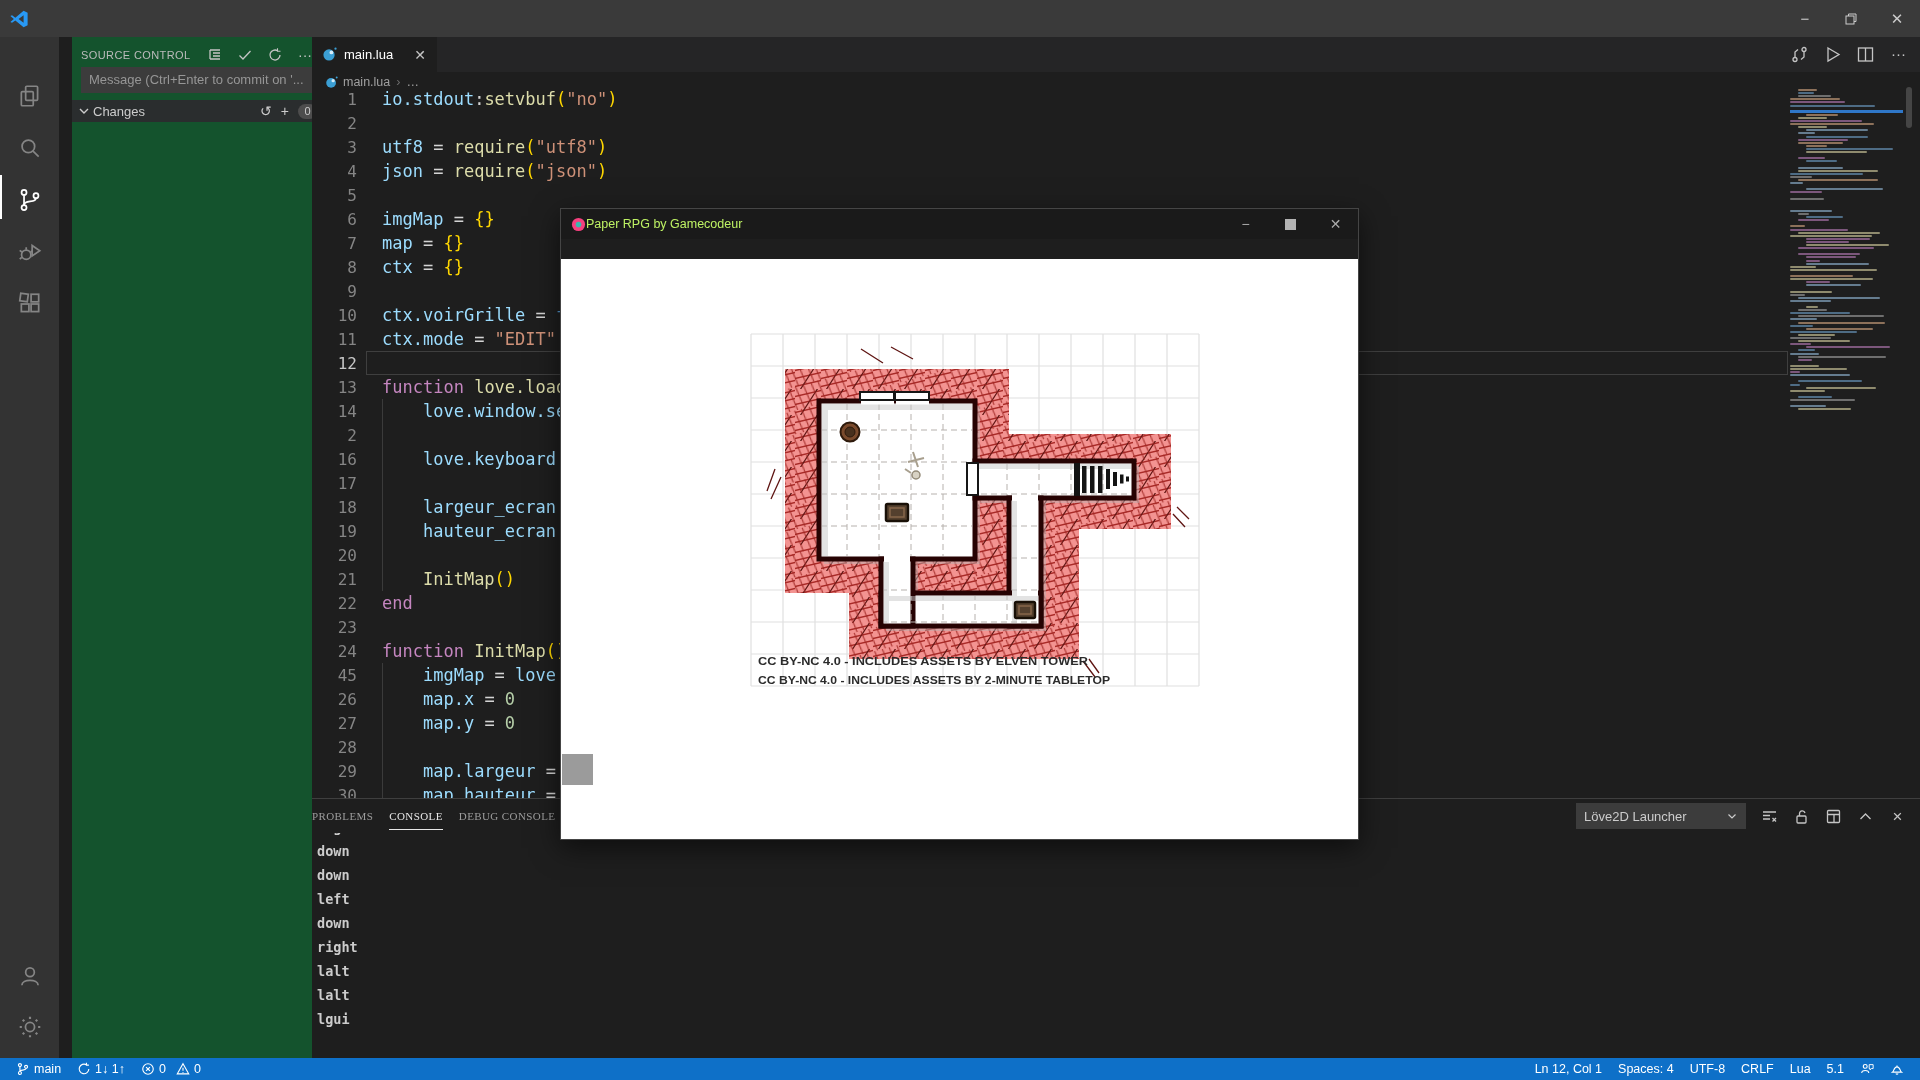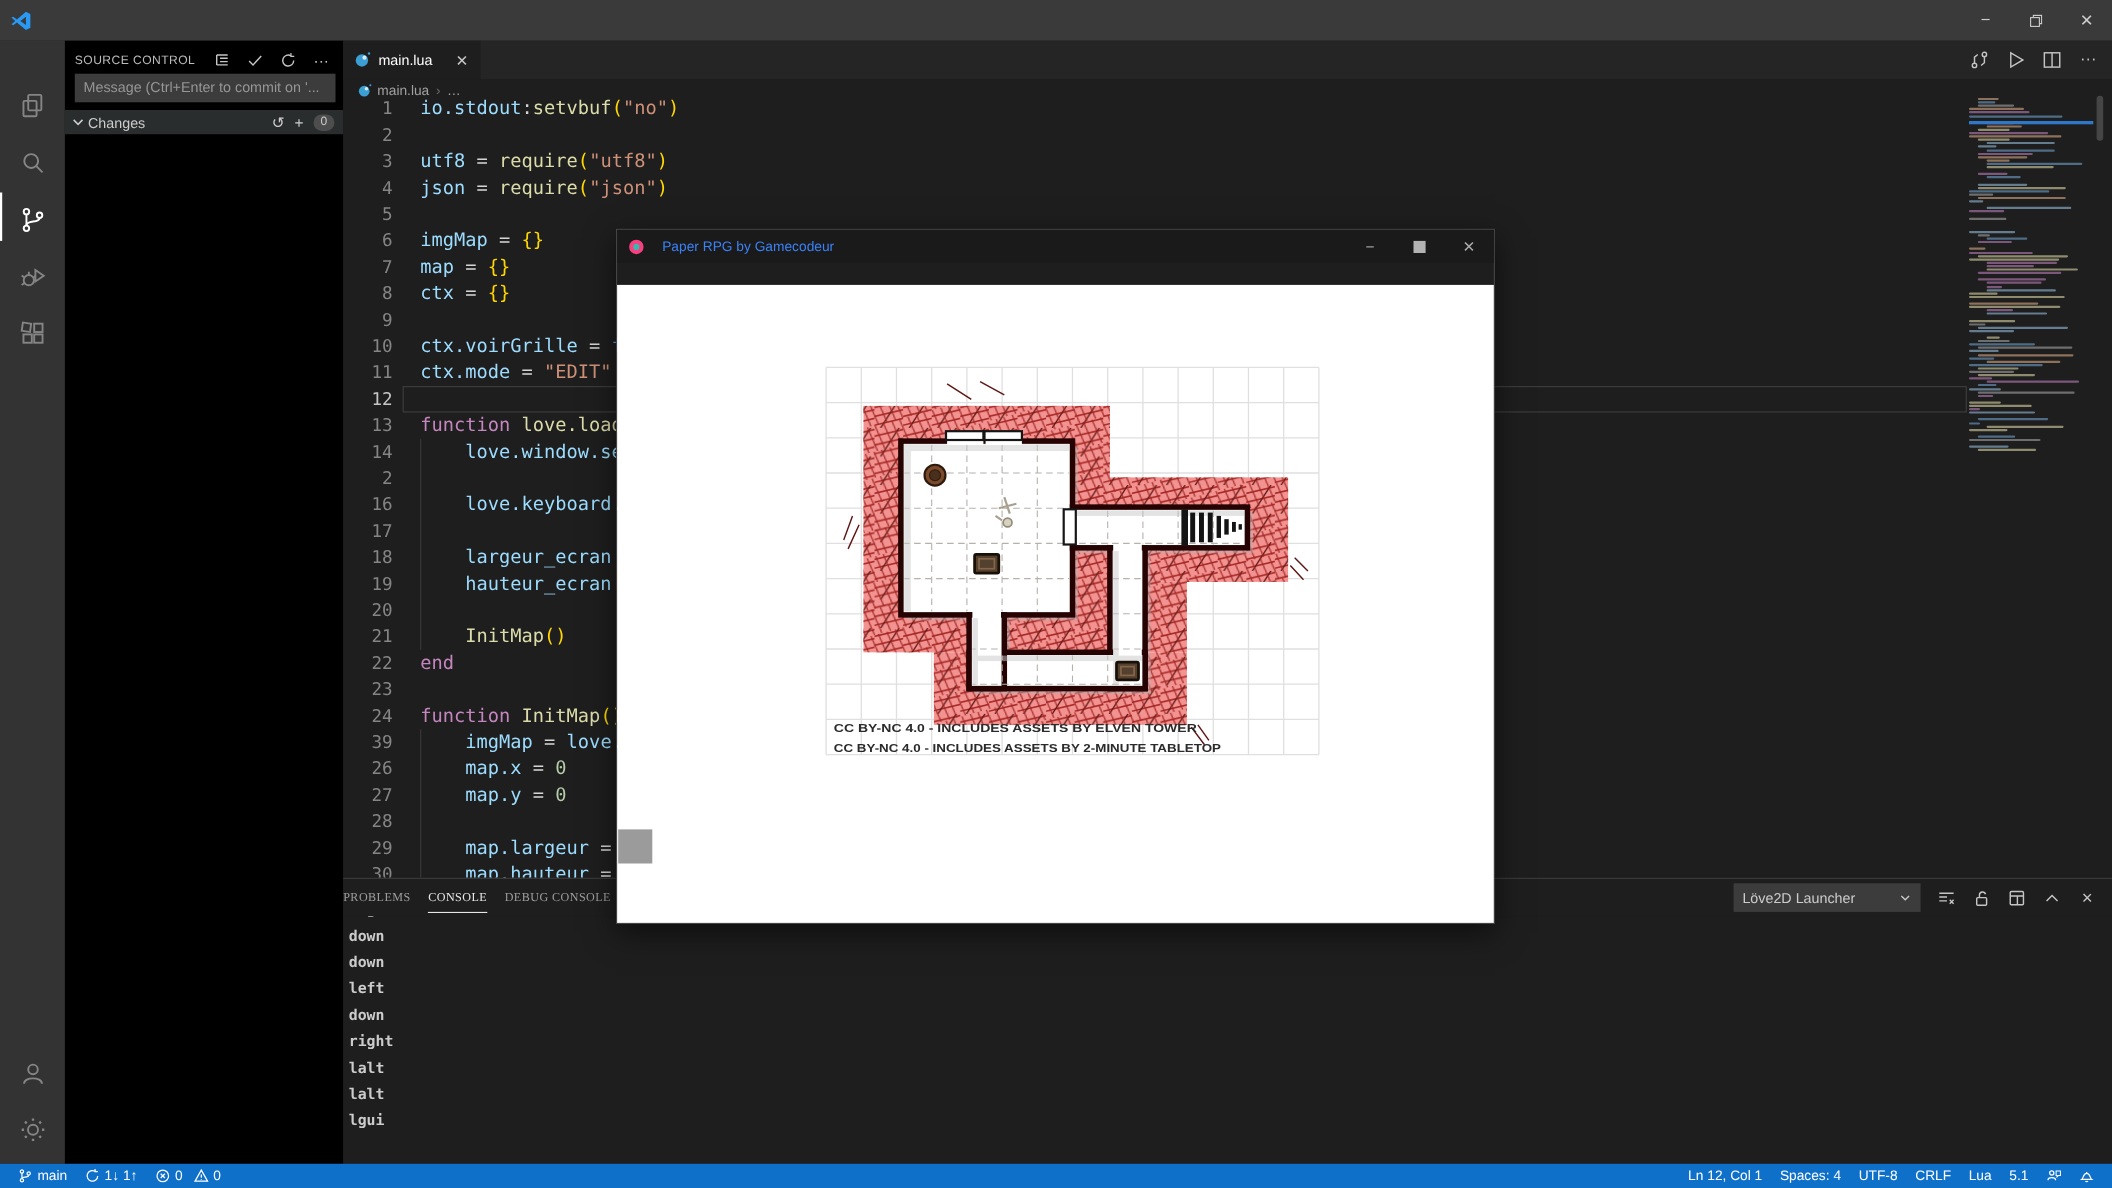--- a/index.html
+++ b/index.html
@@ -20,21 +20,21 @@
              color:#cccccc; font-size:15px; }
 
   
   #activitybar { left:0; top:37px; width:59px; height:1021px; background:#333333; }
   .act-icon { position:absolute; left:17px; width:26px; height:26px; color:#858585; }
   .act-icon svg { width:26px; height:26px; stroke:#858585; fill:none; stroke-width:1.6; }
   .act-icon.active svg { stroke:#ffffff; }
   #act-indicator { left:0; top:138px; width:2px; height:44px; background:#ffffff; }
 
   
-  #sidebar { left:59px; top:37px; width:253px; height:1021px; background:#000000; }
+  #sidebar { left:72px; top:37px; width:253px; height:1021px; background:#14532d; }
   #sc-header { position:absolute; left:9px; top:7px; width:244px; height:22px;
                display:flex; align-items:center; }
   #sc-title { color:#bbbbbb; font-size:11px; letter-spacing:.4px; }
   .sc-hicons { position:absolute; right:12px; display:flex; gap:14px; }
   .sc-hicon { color:#c5c5c5; width:16px; height:16px; font-size:14px; line-height:16px; text-align:center; }
   .sc-hicon svg { width:16px; height:16px; stroke:#c5c5c5; fill:none; stroke-width:1.3; }
   #commit-box { position:absolute; left:9px; top:30px; width:237px; height:26px;
                 background:#3c3c3c; color:#969696; font-size:13px; line-height:26px;
                 padding:0 8px; white-space:nowrap; overflow:hidden; }
   #changes-row { position:absolute; left:0; top:63px; width:253px; height:22px;
@@ -107,21 +107,21 @@
   .sb-group { display:flex; align-items:center; gap:4px; padding:0 8px; height:22px; }
   .sb-icon svg { width:14px; height:14px; stroke:#ffffff; fill:none; stroke-width:1.3; display:block; }
   #sb-right { position:absolute; right:8px; display:flex; align-items:center; height:22px; }
 
   
   #rpg-window { left:560px; top:208px; width:799px; height:632px; z-index:10;
                 border:1px solid #454545; box-shadow:0 8px 26px rgba(0,0,0,.55); }
   #rpg-titlebar { position:absolute; left:0; top:0; width:797px; height:30px; background:#1a1a1a;
                   display:flex; align-items:center; }
   #rpg-logo { width:15px; height:15px; margin-left:10px; }
-  #rpg-title { color:#3b82f6; font-size:12.5px; margin-left:16px; }
+  #rpg-title { color:#bef264; font-size:12.5px; margin-left:0; }
   #rpg-controls { position:absolute; right:0; top:0; height:30px; display:flex; align-items:center; }
   .rpg-btn { width:45px; height:30px; display:flex; align-items:center; justify-content:center; color:#aaaaaa; font-size:14px; }
   #rpg-restore-box { width:11px; height:11px; background:#cfcfcf; opacity:.85; }
   #rpg-toolbar { position:absolute; left:0; top:30px; width:797px; height:20px; background:#7477e4;
                  color:#ffffff; font-size:13px; line-height:20px; padding-left:3px; white-space:pre; }
   #rpg-client { position:absolute; left:0; top:50px; width:797px; height:580px; background:#ffffff; overflow:hidden; }
   #map-svg { position:absolute; left:0; top:0; }
   #rpg-graybox { position:absolute; left:1px; top:495px; width:31px; height:31px; background:#9b9b9b; }
 </style>
 </head>
@@ -304,21 +304,21 @@
         <div class="code-line" style="top: 333px;"><span class="gutter">2</span><span class="ltext"></span></div>
         <div class="code-line" style="top: 357px;"><span class="gutter">16</span><span class="ltext"><span class="tk-p">    </span><span class="tk-v">love.keyboard.</span></span></div>
         <div class="code-line" style="top: 381px;"><span class="gutter">17</span><span class="ltext"></span></div>
         <div class="code-line" style="top: 405px;"><span class="gutter">18</span><span class="ltext"><span class="tk-p">    </span><span class="tk-v">largeur_ecran</span></span></div>
         <div class="code-line" style="top: 429px;"><span class="gutter">19</span><span class="ltext"><span class="tk-p">    </span><span class="tk-v">hauteur_ecran</span></span></div>
         <div class="code-line" style="top: 453px;"><span class="gutter">20</span><span class="ltext"></span></div>
         <div class="code-line" style="top: 477px;"><span class="gutter">21</span><span class="ltext"><span class="tk-p">    </span><span class="tk-f">InitMap</span><span class="tk-b">()</span></span></div>
         <div class="code-line" style="top: 501px;"><span class="gutter">22</span><span class="ltext"><span class="tk-k">end</span></span></div>
         <div class="code-line" style="top: 525px;"><span class="gutter">23</span><span class="ltext"></span></div>
         <div class="code-line" style="top: 549px;"><span class="gutter">24</span><span class="ltext"><span class="tk-k">function</span><span class="tk-p"> </span><span class="tk-f">InitMap</span><span class="tk-b">()</span></span></div>
-        <div class="code-line" style="top: 573px;"><span class="gutter">39</span><span class="ltext"><span class="tk-p">    </span><span class="tk-v">imgMap</span><span class="tk-o"> = </span><span class="tk-v">love.</span></span></div>
+        <div class="code-line" style="top: 573px;"><span class="gutter">45</span><span class="ltext"><span class="tk-p">    </span><span class="tk-v">imgMap</span><span class="tk-o"> = </span><span class="tk-v">love.</span></span></div>
         <div class="code-line" style="top: 597px;"><span class="gutter">26</span><span class="ltext"><span class="tk-p">    </span><span class="tk-v">map.x</span><span class="tk-o"> = </span><span class="tk-n">0</span></span></div>
         <div class="code-line" style="top: 621px;"><span class="gutter">27</span><span class="ltext"><span class="tk-p">    </span><span class="tk-v">map.y</span><span class="tk-o"> = </span><span class="tk-n">0</span></span></div>
         <div class="code-line" style="top: 645px;"><span class="gutter">28</span><span class="ltext"></span></div>
         <div class="code-line" style="top: 669px;"><span class="gutter">29</span><span class="ltext"><span class="tk-p">    </span><span class="tk-v">map.largeur</span><span class="tk-o"> = </span></span></div>
         <div class="code-line" style="top: 693px;"><span class="gutter">30</span><span class="ltext"><span class="tk-p">    </span><span class="tk-v">map.hauteur</span><span class="tk-o"> = </span></span></div>
       </div>
   </div>
 
   <div id="minimap" class="abs">
       <div class="mm-bar" style="top: 2px; left: 8px; width: 19.238px; background: rgb(179, 141, 111);"></div>

